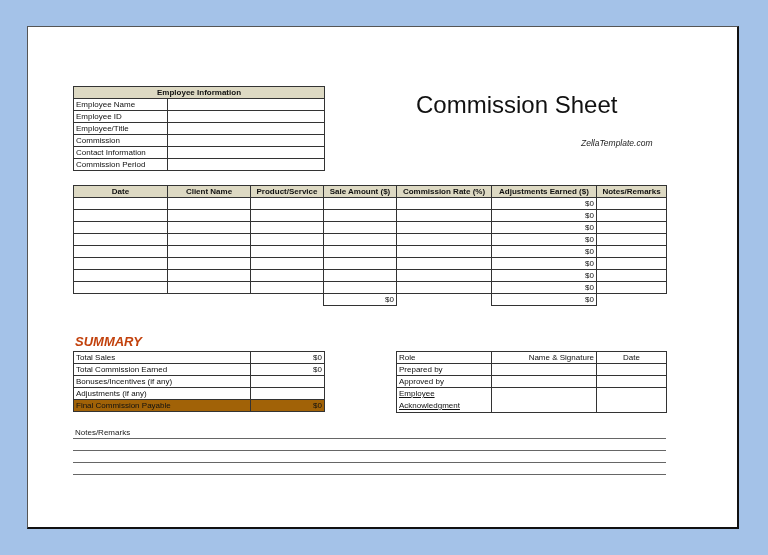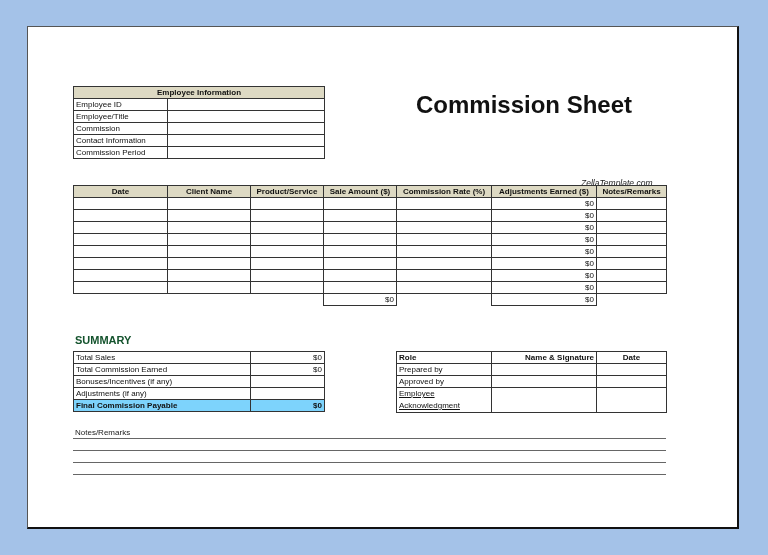--- a/index.html
+++ b/index.html
@@ -13,48 +13,52 @@
     border-right: 2px solid #111; border-bottom: 2px solid #111;
     box-sizing: border-box;
   }
   table { border-collapse: collapse; position: absolute; table-layout: fixed; }
   td, th {
     border: 1px solid #333; font-size: 8px; padding: 0 2px; height: 11.3px; line-height: 11px;
     white-space: nowrap; overflow: hidden; color: #111; box-sizing: border-box;
   }
   th { background: #ddd9c3; font-weight: bold; text-align: center; }
   .r { text-align: right; }
-  .bold { font-weight: bold; margin-left: 28px; }
+  .bold { font-weight: normal; margin-left: 28px; }
   .title {
-    position: absolute; left: 388px; top: 64px; font-size: 24px; font-weight: bold; color: #111; text-align: right;
+    position: absolute; left: 388px; top: 64px; font-size: 24px; font-weight: normal; color: #111; text-align: right;
   }
   .site {
-    position: absolute; left: 553px; top: 111px; font-size: 8.5px; font-style: italic; color: #222; margin-top: 40px;
+    position: absolute; left: 553px; top: 111px; font-size: 8.5px; font-style: italic; color: #222;
   }
   .summary-title {
-    position: absolute; left: 47px; top: 307px; font-size: 11px; font-weight: bold; color: #14532d;
+    position: absolute; left: 47px; top: 307px; font-size: 13px; font-weight: bold; color: #c2410c; font-style: italic;
   }
   .notes-label { position: absolute; left: 47px; top: 401px; font-size: 8px; color: #222; }
   .note-line { position: absolute; left: 45px; width: 593px; height: 0; border-top: 1px solid #666; }
-  .final td { background: #7dd3fc; }
+  .final td { background: #a16207; }
   .blank { border: none !important; }
 </style>
 </head>
 <body>
 
 <div class="page">
 
   <table style="left:45px; top:59px; width:251px;padding-left:43px;">
     <colgroup>
         <col style="width:94px">
         <col style="width:157px">
       </colgroup>
     <tbody>
         <tr>
           <th colspan="2">Employee Information</th>
+        </tr>
+    <tr>
+          <td>Employee Name</td>
+          <td></td>
         </tr>
     <tr>
           <td>Employee ID</td>
           <td></td>
         </tr>
     <tr>
           <td>Employee/Title</td>
           <td></td>
         </tr>
     <tr>

